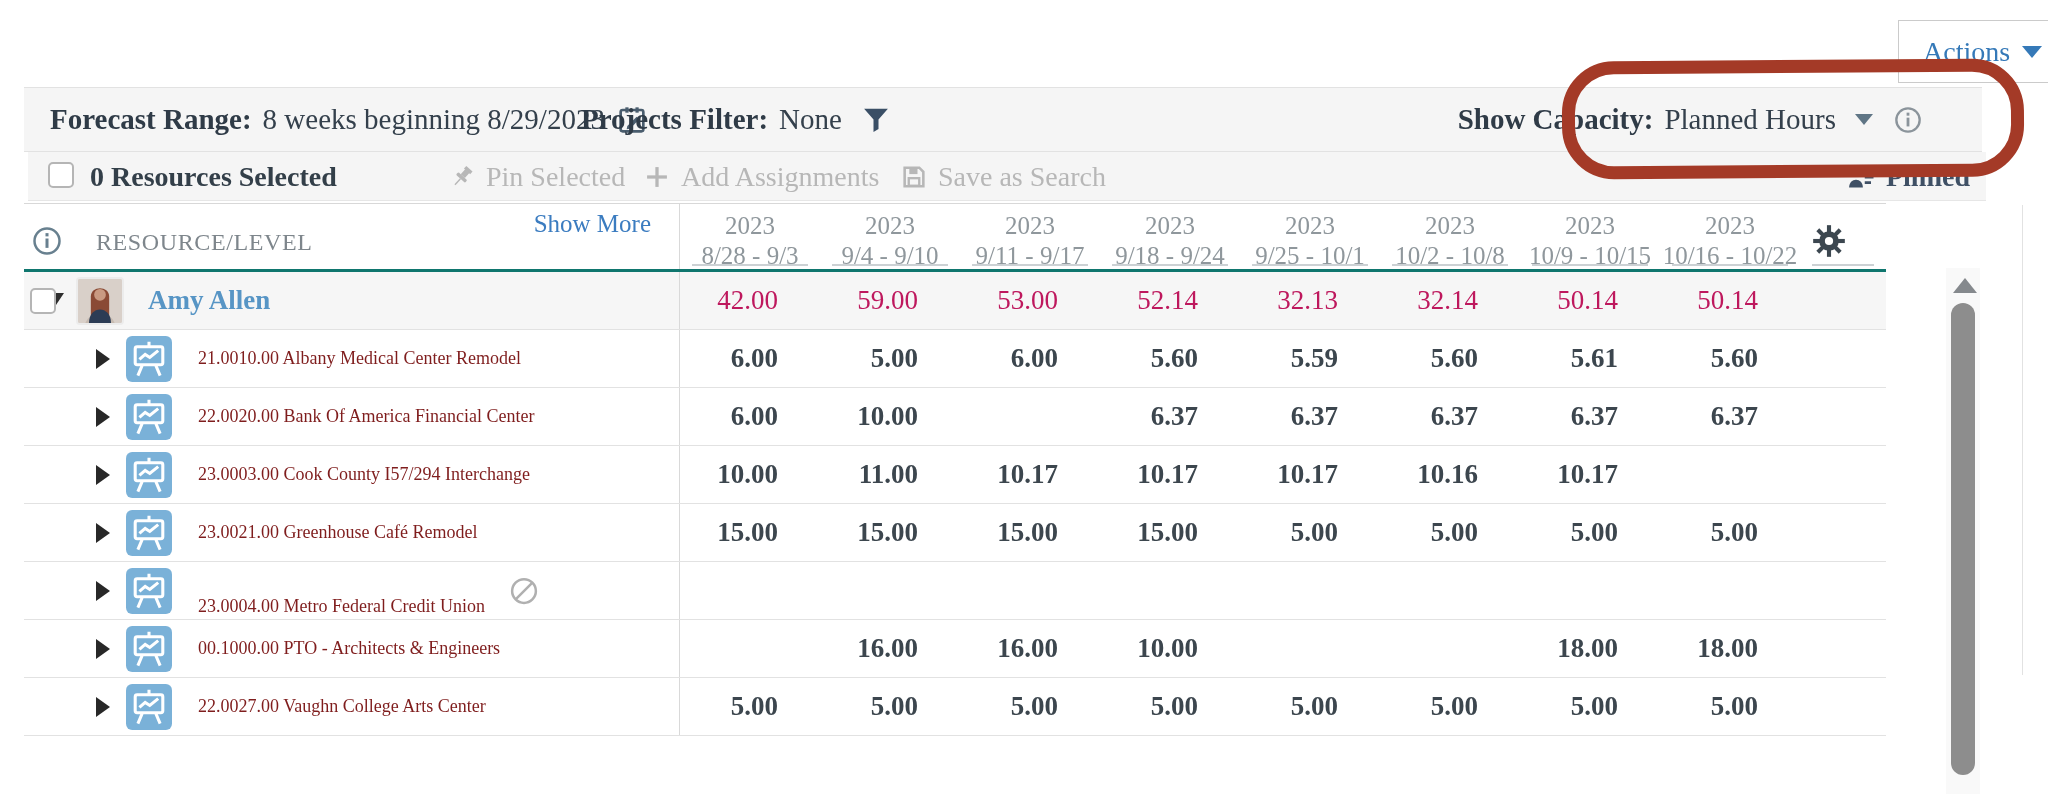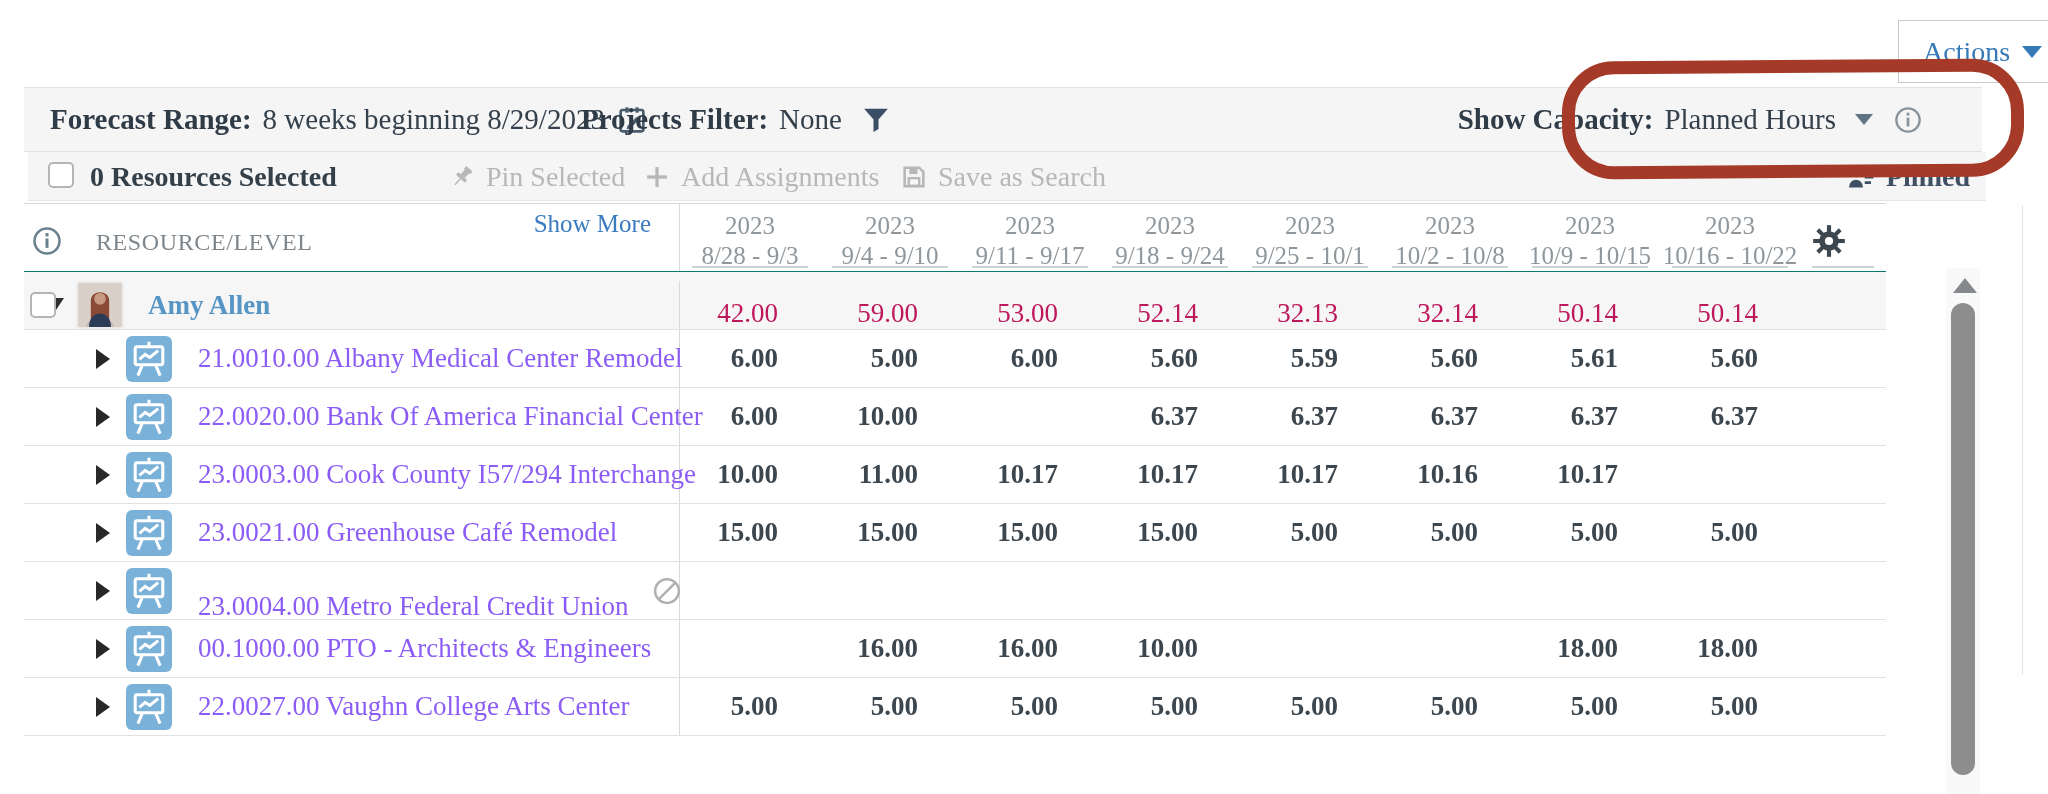--- a/index.html
+++ b/index.html
@@ -34,52 +34,52 @@
   .t2-cb{left:20px;top:10px;}
   .t2-label{position:absolute;left:62px;top:9px;font-weight:700;color:#333f49;}
   .t2-item{position:absolute;top:9px;display:flex;align-items:center;gap:10px;color:#b7b7b7;cursor:default;}
   .t2-pin{left:420px;}
   .t2-add{left:615px;}
   .t2-save{left:872px;}
   .t2-pinned{right:16px;color:#3f5065;font-weight:600;align-items:flex-end;}
 
   
   .thead{position:absolute;left:24px;top:203px;width:1862px;height:69px;display:flex;
-         border-top:1px solid #d8d8d8;border-bottom:1px solid #0f766e;box-sizing:border-box;}
+         border-top:1px solid #d8d8d8;border-bottom:3px solid #0f766e;box-sizing:border-box;}
   .th-resource{width:656px;position:relative;border-right:1px solid #d9d9d9;box-sizing:border-box;flex:none;}
   .th-resource .info{position:absolute;left:8px;top:22px;}
   .th-res-label{position:absolute;left:72px;top:25px;font-size:24px;letter-spacing:.6px;color:#7e868c;}
   .show-more{position:absolute;right:28px;top:6px;font-size:25px;color:#3b7cc0;cursor:pointer;}
   .week-headers{display:flex;flex:none;}
   .week-h{width:140px;flex:none;text-align:center;padding-top:7px;font-size:25px;line-height:1.2;
           color:#8f979c;position:relative;box-sizing:border-box;}
   .week-h::after,.th-gear::after{content:"";position:absolute;left:12px;right:12px;bottom:3px;height:2px;
           background:#ccd1d4;}
   .th-gear{width:86px;flex:none;position:relative;}
   .th-gear .gearwrap{position:absolute;left:10px;top:18px;cursor:pointer;}
 
   
   .rows{position:absolute;left:24px;top:272px;width:1862px;}
   .row{display:flex;height:58px;border-bottom:1px solid #e2e2e2;box-sizing:border-box;background:#fff;}
-  .row.person{background:#f6f6f6;align-items:flex-end;}
+  .row.person{background:#f6f6f6;}
   .cell-resource{width:656px;flex:none;display:flex;align-items:center;border-right:1px solid #d9d9d9;
                  box-sizing:border-box;position:relative;}
   .cell-num{width:140px;flex:none;display:flex;align-items:center;justify-content:flex-end;
             padding-right:42px;box-sizing:border-box;font-size:27px;font-weight:700;color:#3c464e;}
   .row.person .cell-num{font-weight:400;color:#be185d;}
   .gear-spacer{width:86px;flex:none;}
   .caret-exp-down{width:0;height:0;border-left:10px solid transparent;border-right:10px solid transparent;
                   border-top:15px solid #2e2e2e;cursor:pointer;}
   .caret-exp-right{width:0;height:0;border-top:10px solid transparent;border-bottom:10px solid transparent;
                    border-left:14px solid #282828;cursor:pointer;}
   .avatar{width:48px;height:48px;border:2px solid #ececec;border-radius:4px;box-sizing:border-box;
           overflow:hidden;background:#d9d0c9;}
   .person-name{font-size:27px;font-weight:600;color:#5795c5;cursor:pointer;}
   .proj-icon{width:46px;height:46px;}
-  .proj-name{font-size:27px;color:#8b5cf6;cursor:pointer;white-space:nowrap;}
+  .proj-name{font-size:18px;color:#7f1d1d;cursor:pointer;white-space:nowrap;}
 
   
   .sb-track{position:absolute;left:1946px;top:268px;width:34px;height:526px;background:#f9f9f9;}
   .sb-up{position:absolute;left:1953px;top:278px;width:0;height:0;border-left:12px solid transparent;
          border-right:12px solid transparent;border-bottom:15px solid #85898d;cursor:pointer;}
   .sb-thumb{position:absolute;left:1951px;top:303px;width:24px;height:472px;background:#8d8d8d;
             border-radius:12px;cursor:pointer;}
   .vline{position:absolute;left:2022px;top:205px;width:1px;height:470px;background:#e2e2e2;}
 
   

